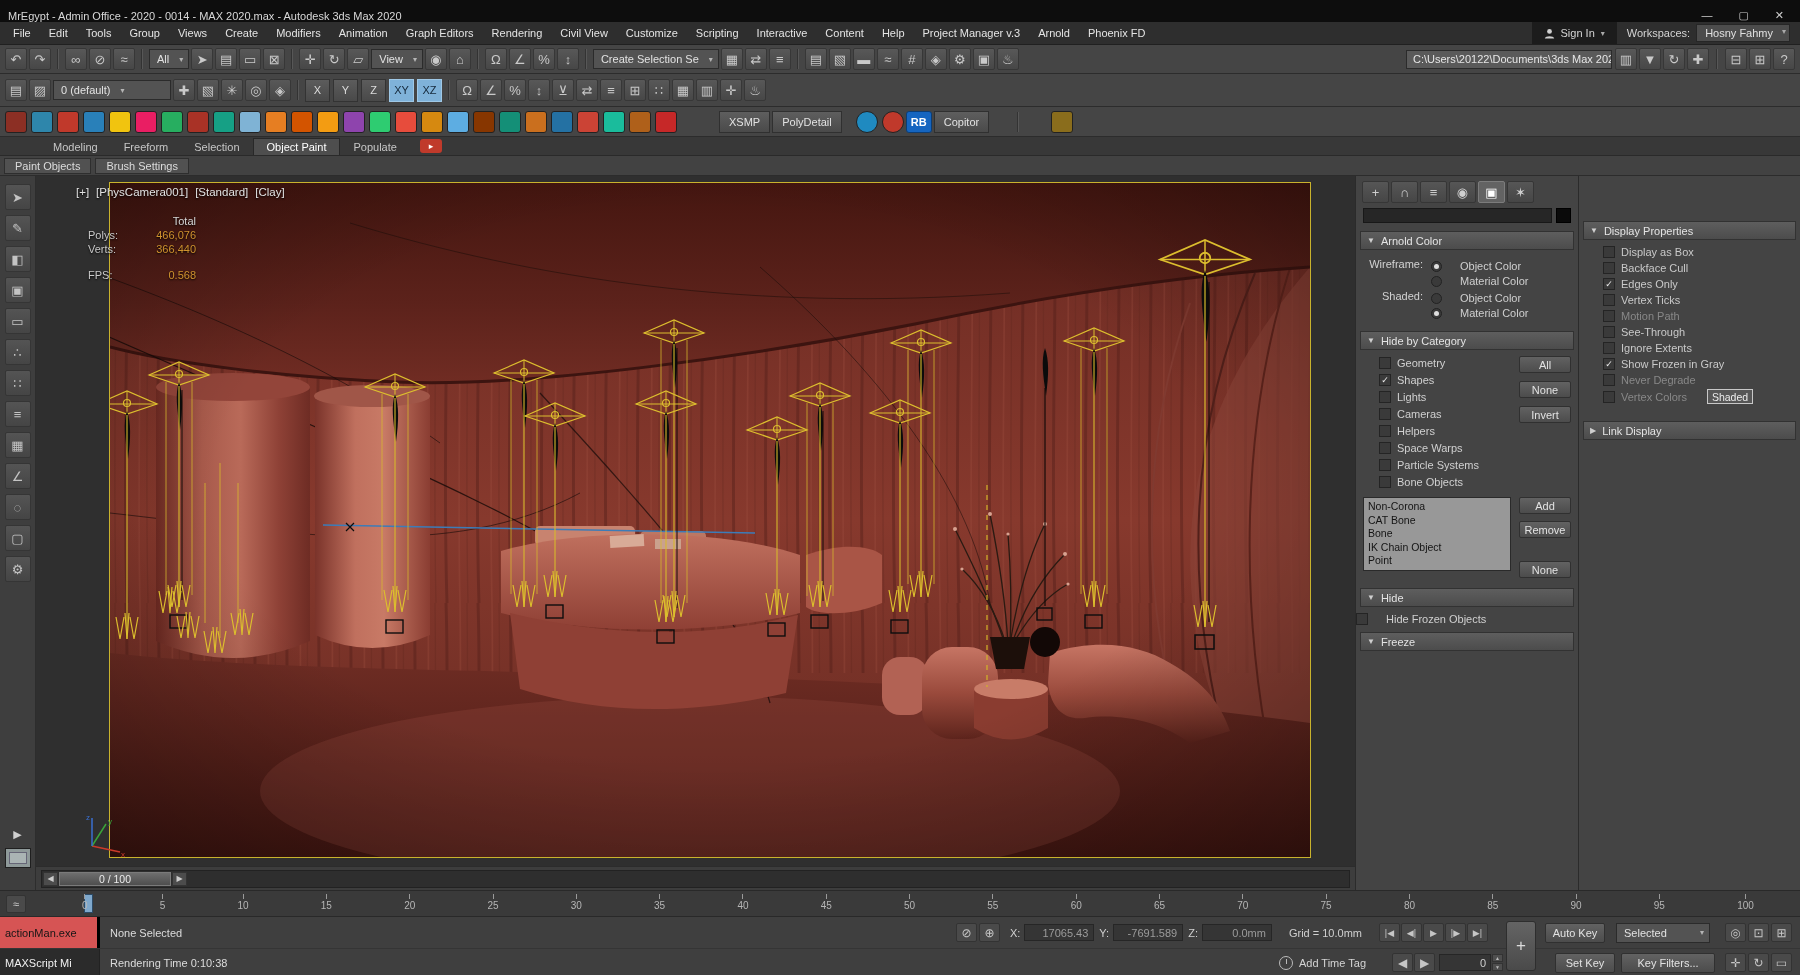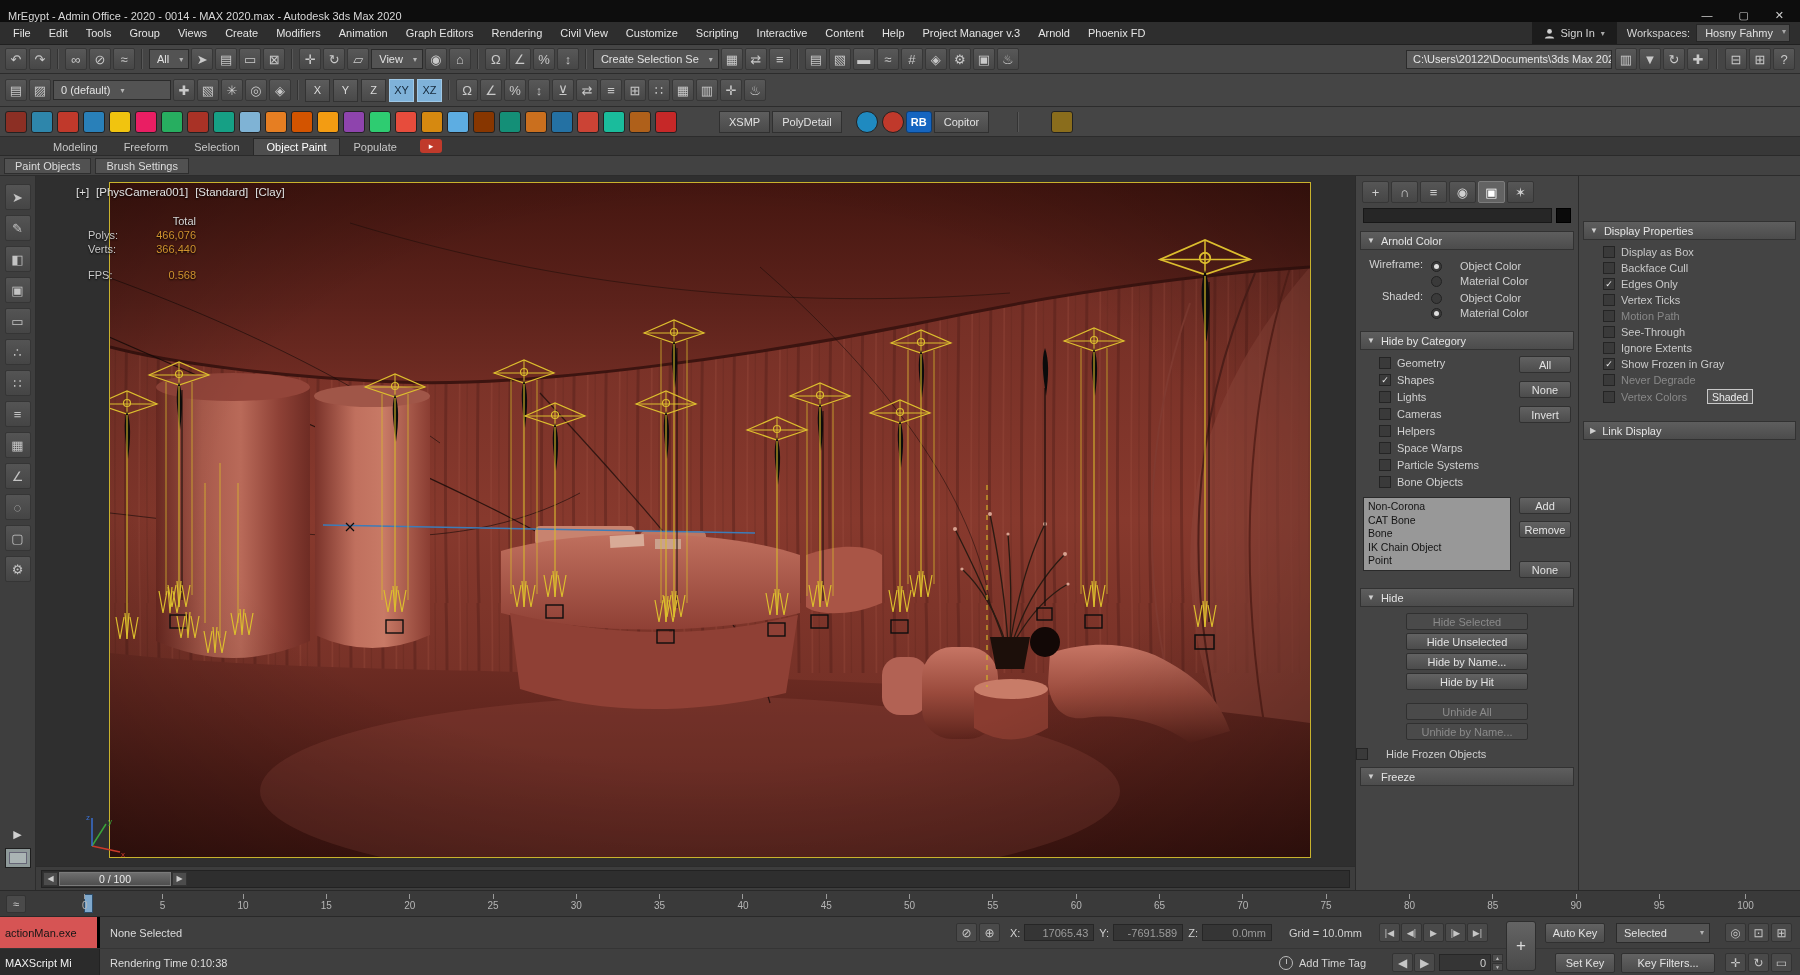--- a/index.html
+++ b/index.html
@@ -813,29 +813,20 @@
               <button class="btn">Remove</button>
               <button class="btn" data-gap="true">None</button>
             </div>
         </div>
       </div>
 
       <div class="rollout-header">
         <span class="rarrow">▼</span>
         <span>Hide</span>
       </div>
-      <div class="hide-body">
-
-      <button class="btn hide-btn" data-disabled="true">Hide Selected</button>
-          <button class="btn hide-btn">Hide Unselected</button>
-          <button class="btn hide-btn">Hide by Name...</button>
-          <button class="btn hide-btn">Hide by Hit</button>
-          <button class="btn hide-btn" data-disabled="true" data-gap="true">Unhide All</button>
-          <button class="btn hide-btn" data-disabled="true">Unhide by Name...</button>
-        </div>
       <div class="hfo-row">
         <span class="cb"></span>
         <span>Hide Frozen Objects</span>
       </div>
 
       <div class="rollout-header">
         <span class="rarrow">▼</span>
         <span>Freeze</span>
       </div>
     </div>

